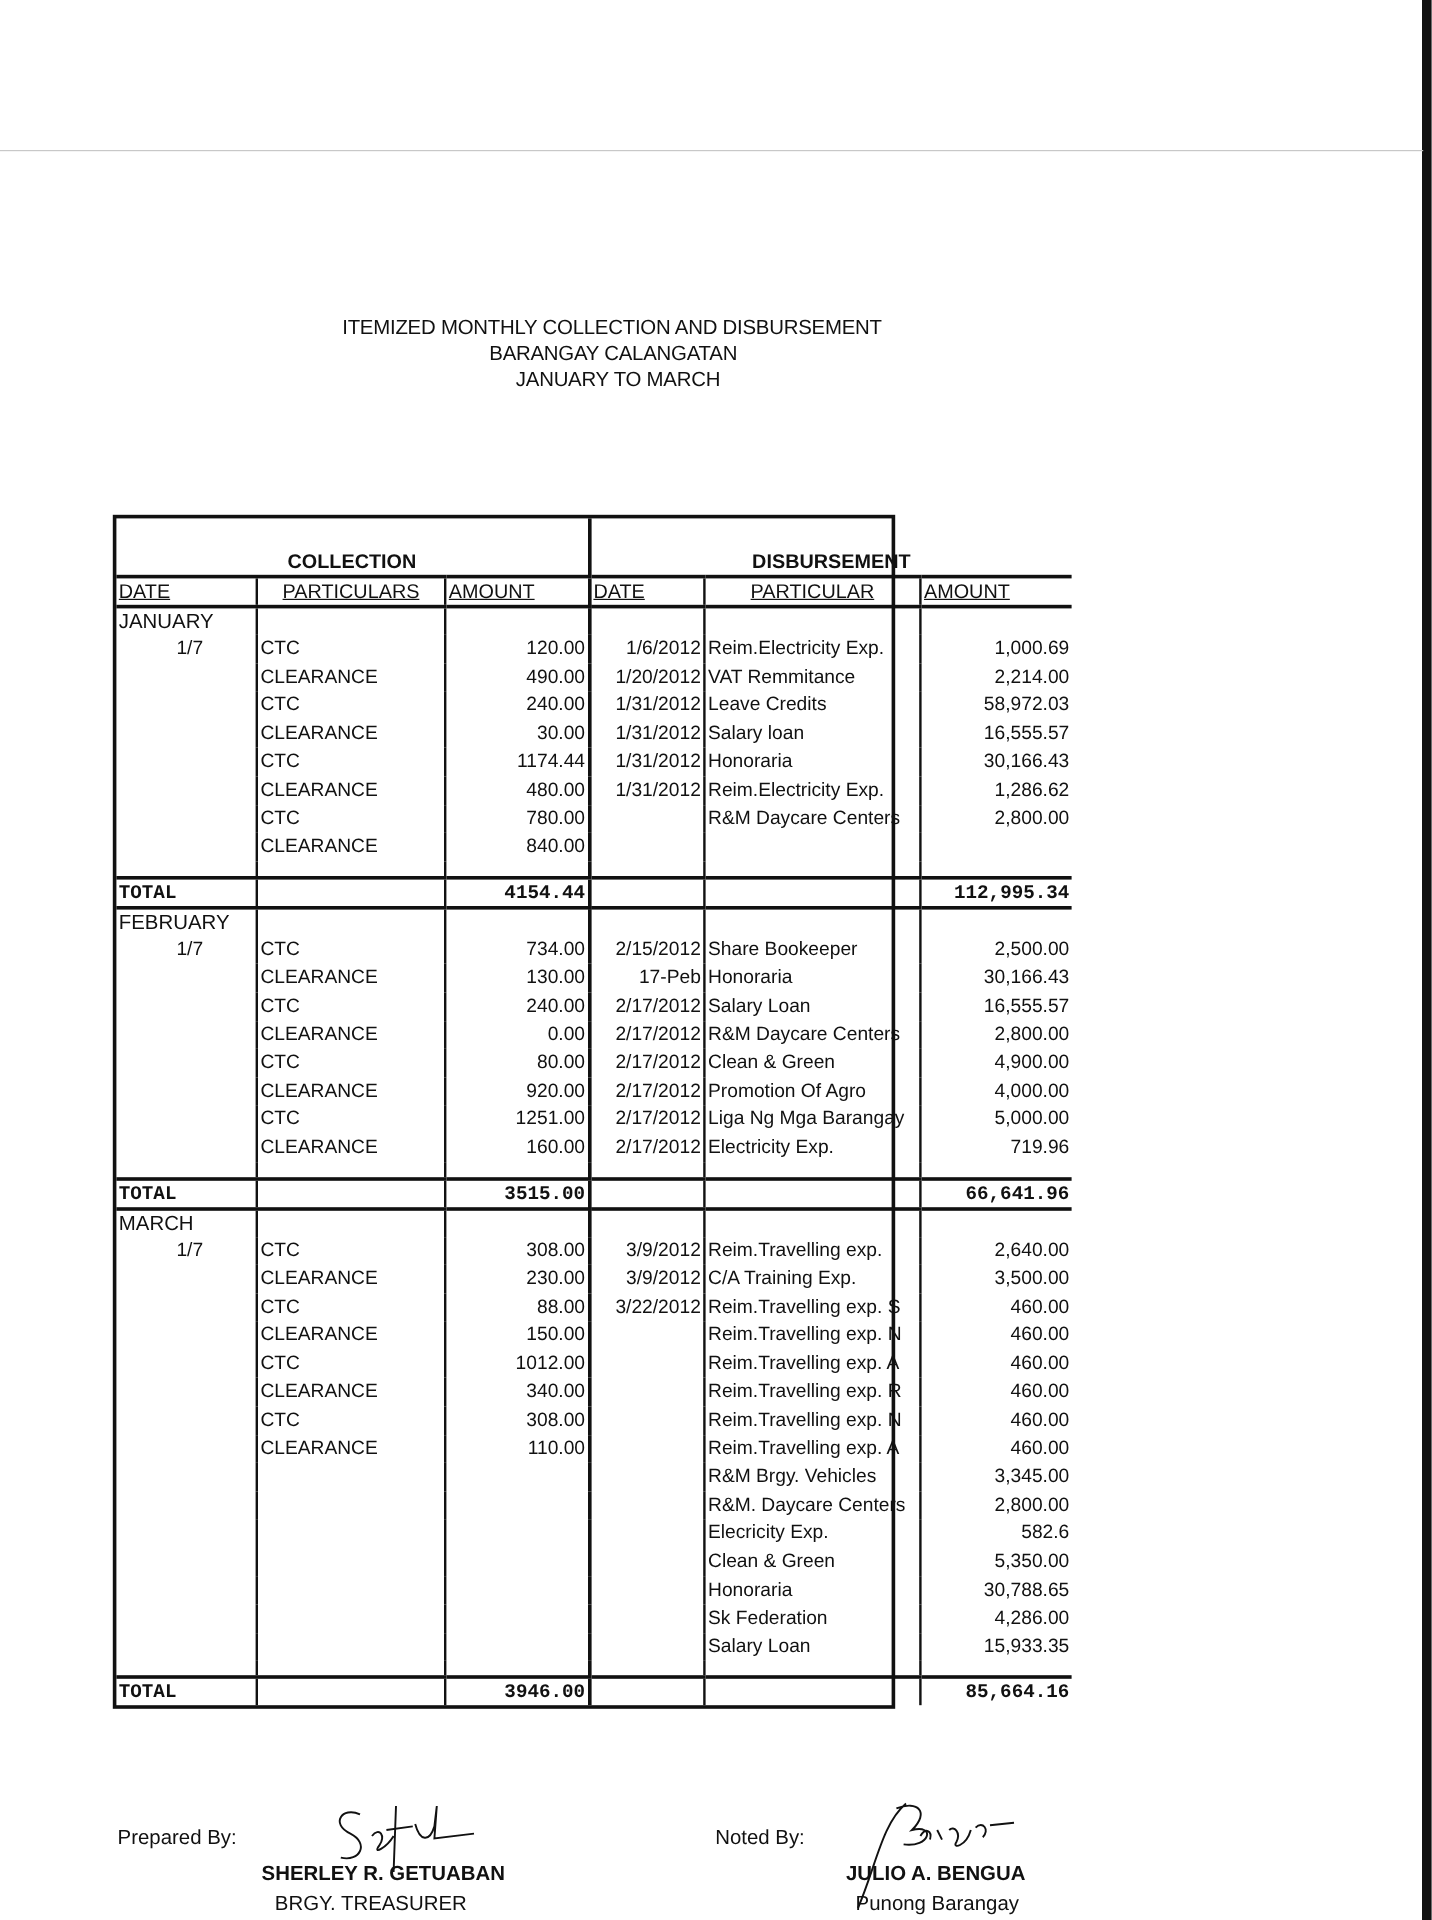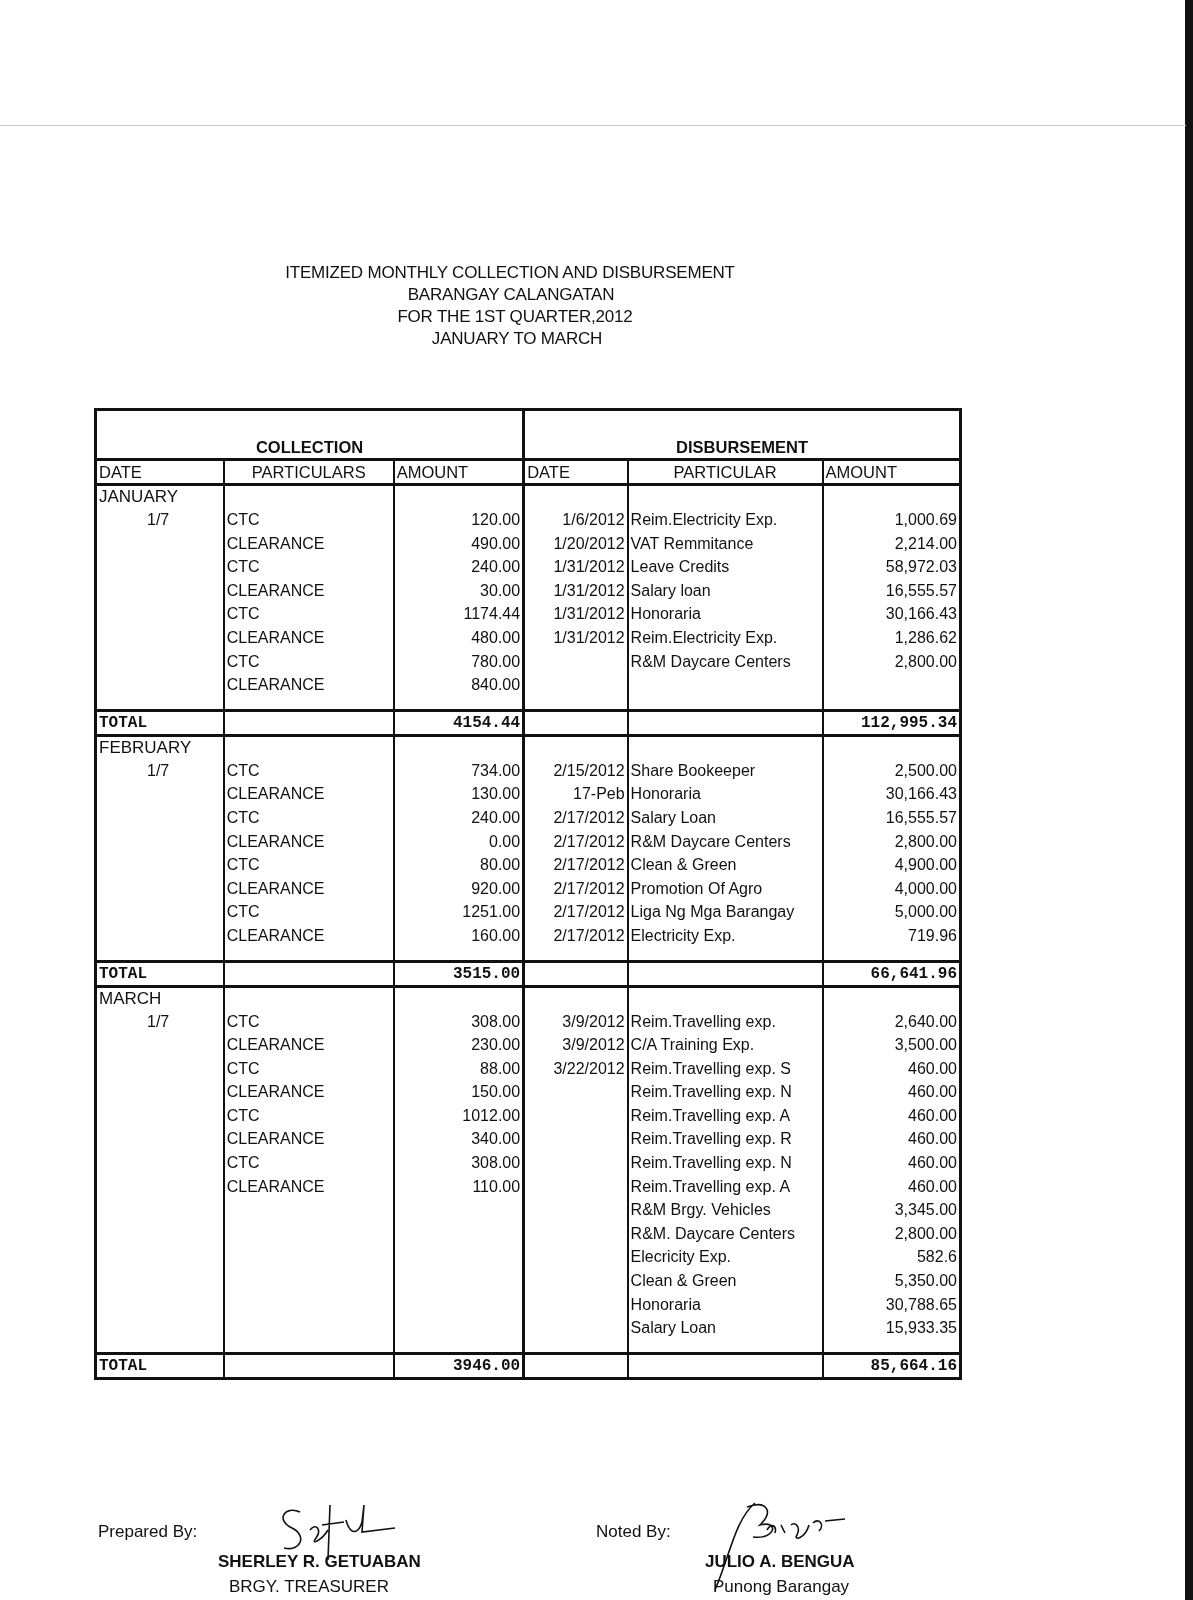--- a/index.html
+++ b/index.html
@@ -17,35 +17,35 @@
   .title-block {
     position: absolute; left: 230px; top: 262px; width: 560px; text-align: center;
     font-size: 17px; line-height: 22px; letter-spacing: -0.2px;
   }
   .title-block div:nth-child(1) { }
   .title-block div:nth-child(2) { padding-left: 2px; }
   .title-block div:nth-child(3) { padding-left: 10px; }
   .title-block div:nth-child(4) { padding-left: 14px; }
 
   .ledger {
-    position: absolute; left: 94px; top: 408px; width: 868px;
+    position: absolute; left: 94px; top: 429px; width: 652px;
     border: 3px solid #111; box-sizing: border-box;
   }
   table { border-collapse: collapse; width: 100%; table-layout: fixed; font-size: 16px; }
   col.c1 { width: 117px; } col.c2 { width: 157px; } col.c3 { width: 120px; }
   col.c4 { width: 96px; } col.c5 { width: 180px; } col.c6 { width: 126px; }
   td, th { padding: 0 2px; height: 23.6px; line-height: 23.6px; white-space: nowrap; overflow: hidden; }
   .v1 { border-right: 2px solid #111; }
   .v2 { border-right: 2px solid #111; }
   .v3 { border-right: 3px solid #111; }
   .v4 { border-right: 2px solid #111; }
   .v5 { border-right: 2px solid #111; }
   .sec-head th { height: 44px; line-height: 16px; vertical-align: bottom; padding-bottom: 3px; font-size: 16.5px; font-weight: bold; }
   .sec-head th.left { border-right: 3px solid #111; }
-  .col-head td { border-top: 3px solid #111; border-bottom: 3px solid #111; height: 22px; line-height: 22px; font-size: 16.5px; }
+  .col-head td { border-top: 3px solid #111; border-bottom: 3px solid #111; height: 22px; line-height: 22px; font-size: 16.5px; text-decoration: underline; }
   .month-row td { height: 22px; line-height: 22px; font-size: 17px; }
   .right { text-align: right; }
   .center { text-align: center; }
   .date-indent { padding-left: 50px; }
   .spacer td { height: 12px; }
   .total-row td { border-top: 3px solid #111; border-bottom: 3px solid #111; font-weight: bold; height: 22px; line-height: 22px; font-size: 16px; font-family: Liberation Mono, monospace; }
   .total-row.last td { border-bottom: none; }
   .small { font-size: 13.5px; }
 
   .sig { position: absolute; font-size: 17px; }
@@ -56,21 +56,20 @@
 </style>
 </head>
 <body>
 
 <div class="scan-edge"></div>
 <div class="scan-line"></div>
 
 <div class="title-block">
   <div>ITEMIZED MONTHLY COLLECTION AND DISBURSEMENT</div>
   <div>BARANGAY CALANGATAN</div>
-  <div>FOR THE 1ST QUARTER,2012</div>
   <div>JANUARY TO MARCH</div>
 </div>
 
 <div class="ledger">
   <table>
     <colgroup>
       <col class="c1">
         <col class="c2">
         <col class="c3">
         <col class="c4">
@@ -378,20 +377,28 @@
           <td class="v3 right"></td>
           <td class="v4 right"></td>
           <td class="v5">Honoraria</td>
           <td class="right">30,788.65</td>
         </tr>
         <tr>
           <td class="v1"></td>
           <td class="v2"></td>
           <td class="v3 right"></td>
           <td class="v4 right"></td>
+          <td class="v5">Sk Federation</td>
+          <td class="right">4,286.00</td>
+        </tr>
+        <tr>
+          <td class="v1"></td>
+          <td class="v2"></td>
+          <td class="v3 right"></td>
+          <td class="v4 right"></td>
           <td class="v5">Salary Loan</td>
           <td class="right">15,933.35</td>
         </tr>
         <tr class="spacer">
           <td class="v1"></td>
           <td class="v2"></td>
           <td class="v3"></td>
           <td class="v4"></td>
           <td class="v5"></td>
           <td></td>

